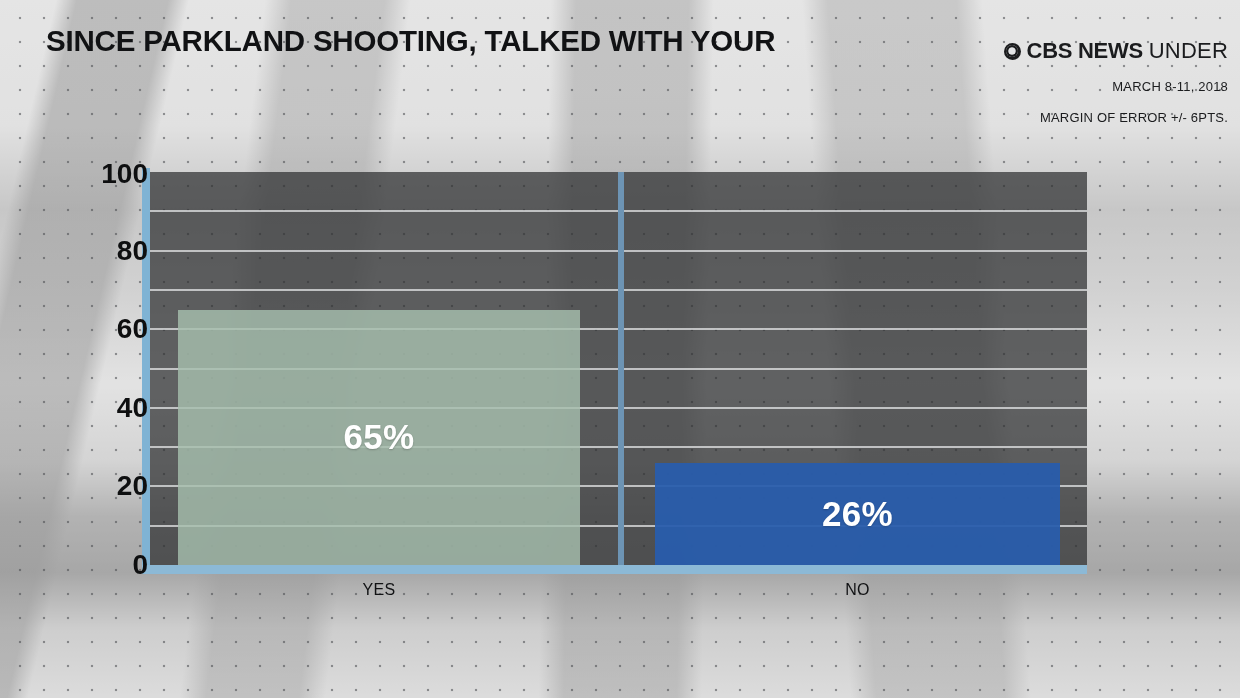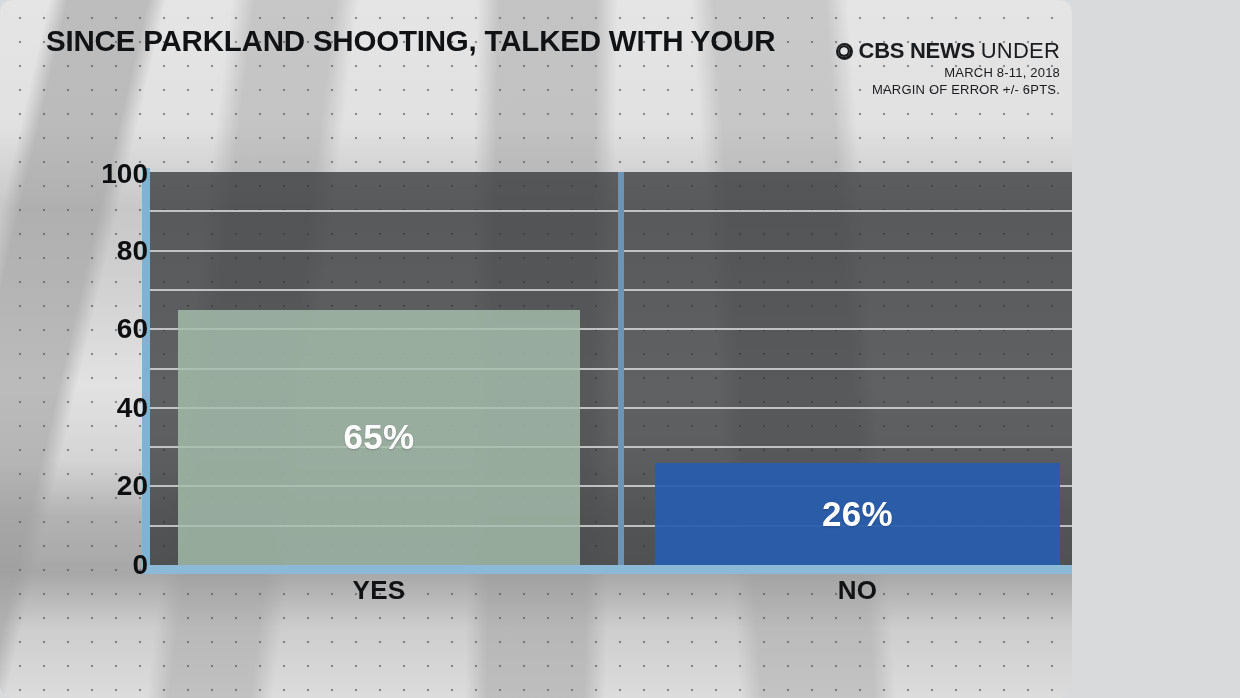--- a/index.html
+++ b/index.html
@@ -6,23 +6,22 @@
 
   html, body {
     width:1240px; height:698px;
     overflow:hidden;
     font-family:"Liberation Sans", sans-serif;
     background:#d9dadc;
   }
 
   #stage {
     position:relative;
-    width:1072px; height:698px;
+    width:1240px; height:698px;
     overflow:hidden;
-    border-radius:13px;
   }
 
   
   .bg-photo {
     position:absolute; inset:0;
     background:
       
       linear-gradient(103deg, rgba(140,142,146,0.00) 0%, rgba(140,142,146,0.00) 4%,
                                rgba(126,128,132,0.55) 5.5%, rgba(126,128,132,0.55) 12%,
                                rgba(140,142,146,0.00) 13.5%, rgba(140,142,146,0.00) 100%),
@@ -103,21 +102,21 @@
     background:#e3e4e6;
     box-shadow:inset 0 0 0 2.5px #1b1c1e;
   }
   .poll-brand { font-weight:bold; letter-spacing:-0.3px; }
   .poll-word  { font-weight:normal; letter-spacing:0.2px; }
   .poll-meta {
     font-size:13px;
     line-height:15px;
     letter-spacing:0.2px;
     white-space:nowrap;
-    margin-top:2px;
+    margin-top:16px;
   }
 
   
   .chart { position:absolute; left:0; top:0; width:1240px; height:698px; }
 
   .plot {
     position:absolute;
     left:150px; top:172px;
     width:937px; height:393px;
     background:rgba(46,47,49,0.72);
@@ -172,22 +171,22 @@
     font-weight:bold;
     font-size:28px;
     line-height:28px;
   }
 
   .x-label {
     position:absolute;
     top:578px;
     text-align:center;
     color:#111214;
-    font-weight:bold;
-    font-size:26px;
+    font-weight:normal;
+    font-size:16px;
     line-height:24px;
     letter-spacing:0.3px;
   }
 </style>
 </head>
 <body>
 
 <div id="stage">
 
   <div class="bg-photo"></div>

